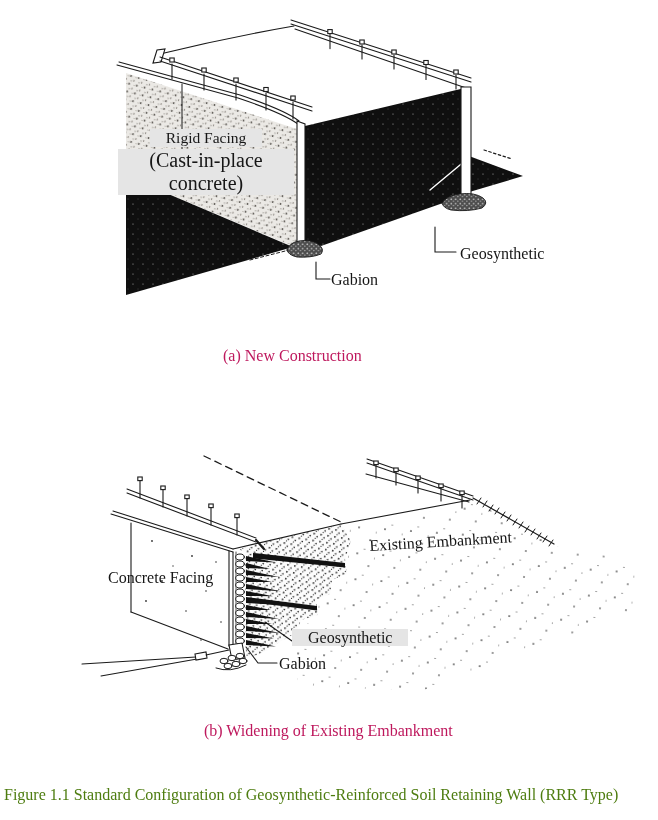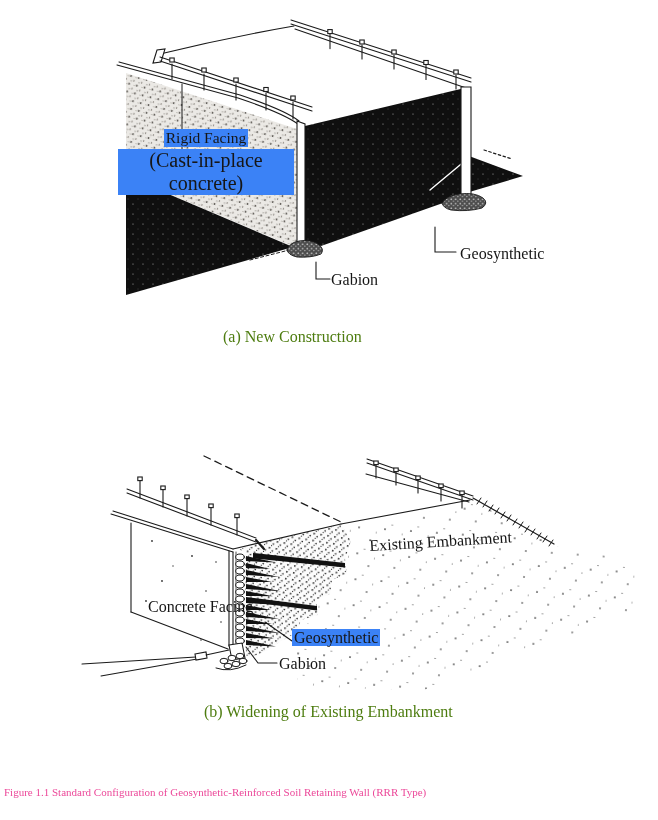--- a/index.html
+++ b/index.html
@@ -1,25 +1,25 @@
 <!DOCTYPE html>
 <html><head>
 <meta charset="utf-8">
 <style>
   html,body{margin:0;padding:0;background:#e8e8e8;}
   .page{position:relative;width:658px;height:820px;background:#ffffff;overflow:hidden;
         font-family:"Liberation Serif","DejaVu Serif",serif;color:#1a1a1a;}
   .art{position:absolute;left:0;top:0;}
   .lbl{position:absolute;font-size:16px;line-height:1.1;color:#161616;white-space:nowrap;}
-  .halo{background:#3b82f6;padding:0 2px;}
+  .halo{background:#e5e5e5;padding:0 16px;}
   .lbl-stack{position:absolute;text-align:center;color:#161616;}
   .lbl-stack .l1{font-size:15.5px;display:inline-block;margin-bottom:2px;}
   .lbl-stack .l2{font-size:20px;display:inline-block;}
-  .cap{position:absolute;font-size:16px;color:#4d7c0f;white-space:nowrap;}
-  .figcap{position:absolute;font-size:11px;color:#ec4899;white-space:nowrap;}
+  .cap{position:absolute;font-size:16px;color:#be185d;white-space:nowrap;margin-top:19px;}
+  .figcap{position:absolute;font-size:16px;color:#4d7c0f;white-space:nowrap;}
   .rot{transform:rotate(-3.5deg);transform-origin:left top;}
 </style>
 </head>
 <body>
 
 <div class="page">
 
 <svg class="art" width="658" height="820" viewBox="0 0 658 820">
   <defs>
     <pattern id="pat-dark" width="10" height="10" patternUnits="userSpaceOnUse">
@@ -256,21 +256,21 @@
     <span class="l1 halo">Rigid Facing</span><br>
     <span class="l2 halo">(Cast-in-place concrete)</span>
   </div>
 
   <div class="lbl" style="left:331px;top:271px;">Gabion</div>
 
   <div class="lbl" style="left:460px;top:245px;">Geosynthetic</div>
 
   <div class="cap" style="left:223px;top:328px;">(a) New Construction</div>
 
-  <div class="lbl" style="left:108px;top:598px;margin-left:40px;">Concrete Facing</div>
+  <div class="lbl" style="left:108px;top:569px;">Concrete Facing</div>
 
   <div class="lbl rot" style="left:369px;top:537px;">Existing Embankment</div>
 
   <div class="lbl" style="left:292px;top:629px;"><span class="halo">Geosynthetic</span></div>
 
   <div class="lbl" style="left:279px;top:655px;">Gabion</div>
 
   <div class="cap" style="left:204px;top:703px;">(b) Widening of Existing Embankment</div>
 
   <div class="figcap" style="left:4px;top:786px;">Figure 1.1 Standard Configuration of Geosynthetic-Reinforced Soil Retaining Wall (RRR Type)</div>

